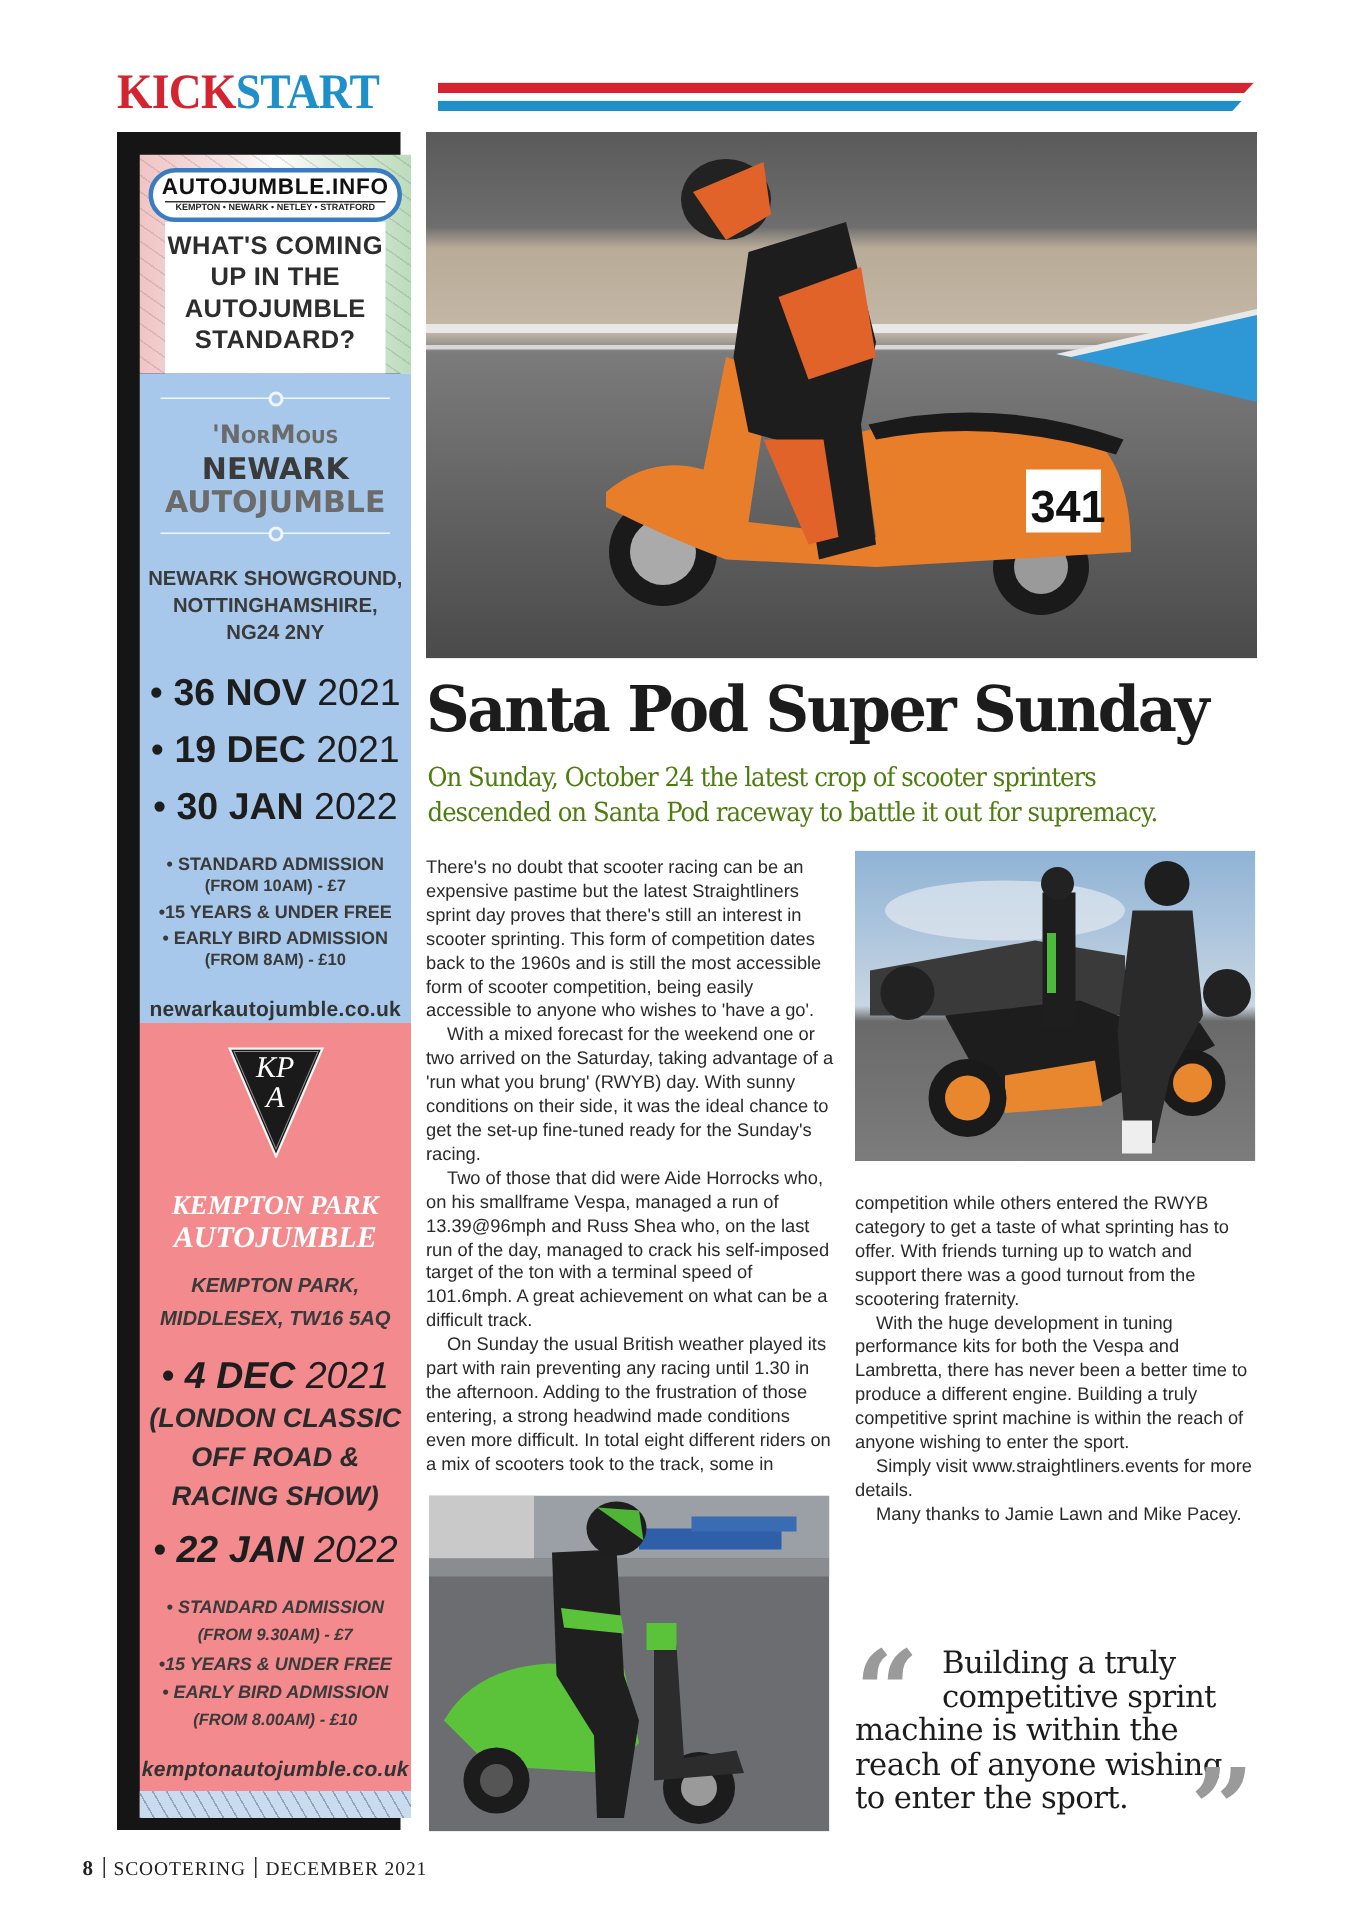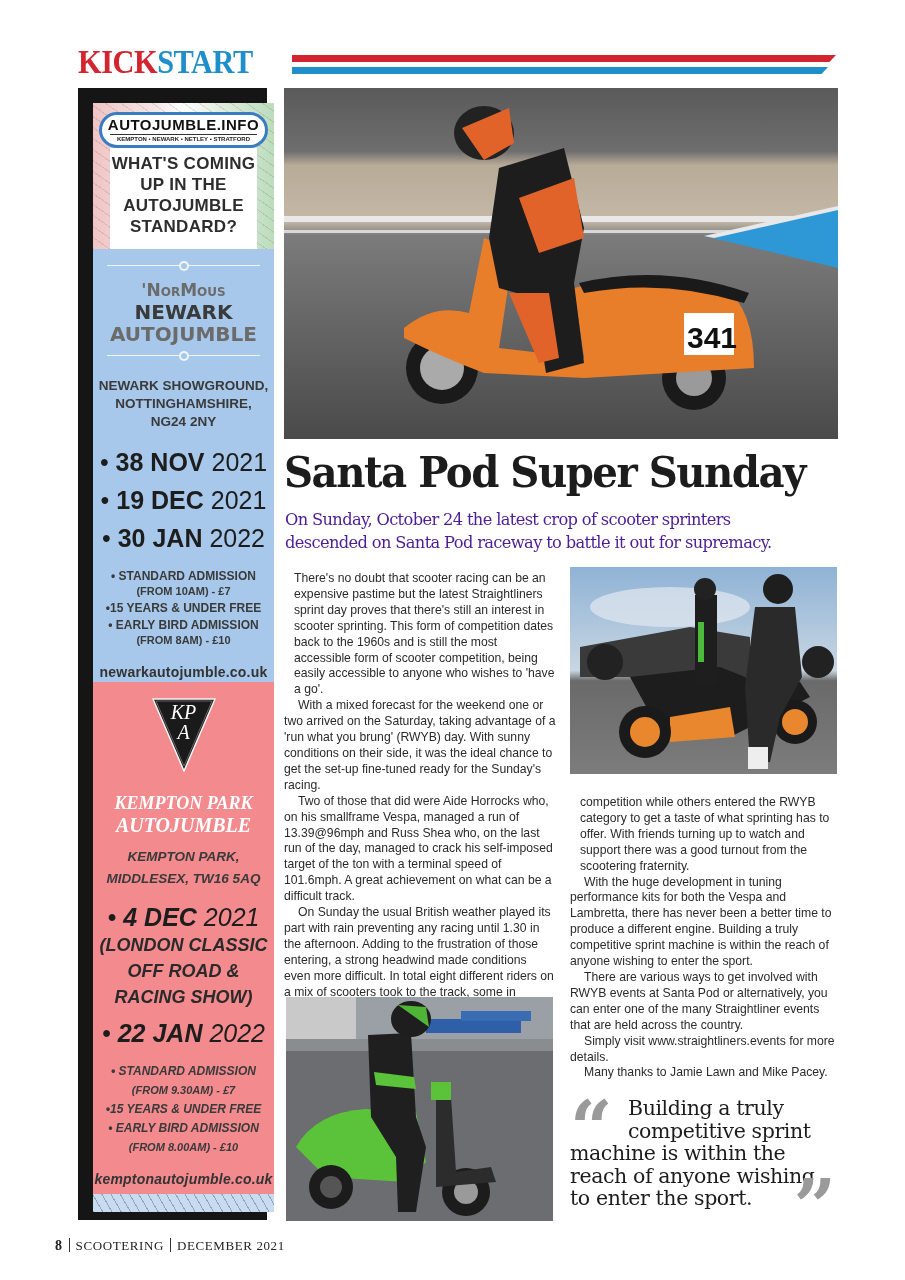--- a/index.html
+++ b/index.html
@@ -61,27 +61,27 @@
 
   
   .photo { position: absolute; overflow: hidden; }
   .photo svg { display: block; }
   .photo-main { left: 284px; top: 88px; width: 554px; height: 351px; }
   .photo-right { left: 570px; top: 567px; width: 267px; height: 207px; }
   .photo-bottom { left: 286px; top: 997px; width: 267px; height: 224px; }
 
   
   .headline { position: absolute; left: 284px; top: 446px; font-family: "DejaVu Serif", serif; font-weight: bold; font-size: 42px; letter-spacing: -1.6px; color: #1c1c1c; line-height: 54px; white-space: nowrap; transform: scaleX(0.96); transform-origin: left center; }
-  .standfirst { position: absolute; left: 285px; top: 508px; width: 560px; font-family: "DejaVu Serif", serif; font-size: 17.5px; line-height: 23px; color: #4c1d95; letter-spacing: -0.7px; font-weight: normal; }
+  .standfirst { position: absolute; left: 285px; top: 508px; width: 560px; font-family: "DejaVu Serif", serif; font-size: 17.5px; line-height: 23px; color: #4d7c0f; letter-spacing: -0.7px; font-weight: normal; }
   .standfirst div { white-space: nowrap; transform: scaleX(0.93); transform-origin: left center; }
 
   
   .col { position: absolute; font-family: "Liberation Sans", sans-serif; font-size: 12.2px; line-height: 15.9px; color: #2a2a2a; }
   .col p { text-indent: 14px; }
-  .col p.first { text-indent: 0; margin-left: 10px; }
+  .col p.first { text-indent: 0; }
   .col-left { left: 284px; top: 571px; width: 272px; }
   .col-right { left: 570px; top: 795px; width: 268px; }
 
   
   .pullquote { position: absolute; left: 570px; top: 1097px; width: 270px; font-family: "DejaVu Serif", serif; font-size: 20.5px; line-height: 22.5px; color: #1c1c1c; letter-spacing: -0.4px; }
   .pq-open { position: absolute; left: 0; top: -6px; font-family: "DejaVu Serif", serif; font-weight: bold; font-size: 74px; line-height: 74px; color: #9a9a9a; letter-spacing: -6px; }
   .pq-close { position: absolute; right: 10px; bottom: -34px; font-family: "DejaVu Serif", serif; font-weight: bold; font-size: 74px; line-height: 74px; color: #9a9a9a; letter-spacing: -6px; }
   .pq-line.indent { padding-left: 58px; }
 
   
@@ -125,21 +125,21 @@
         <div class="l3">AUTOJUMBLE</div>
       </div>
       <div class="orn-rule" style="margin-top:6px">
           <span></span>
         </div>
       <div class="sb-address">
         <div>NEWARK SHOWGROUND,</div>
         <div>NOTTINGHAMSHIRE,</div>
         <div>NG24 2NY</div>
       </div>
-      <div class="date-line first">• <b>38 NOV</b> <span class="yr">2021</span></div>
+      <div class="date-line first">• <b>36 NOV</b> <span class="yr">2021</span></div>
       <div class="date-line">• <b>19 DEC</b> <span class="yr">2021</span></div>
       <div class="date-line">• <b>30 JAN</b> <span class="yr">2022</span></div>
       <div class="adm-block">
         <div class="adm">
             <div>• STANDARD ADMISSION</div>
             <div class="sub">(FROM 10AM) - £7</div>
           </div>
         <div class="adm">
             <div>•15 YEARS &amp; UNDER FREE</div>
           </div>
@@ -268,21 +268,20 @@
     <circle cx="135" cy="22" r="11" fill="#222"></circle>
     <path d="M185,40 L225,40 L232,110 L210,150 L200,195 L180,195 L175,120 Z" fill="#2a2a2a"></path>
     <circle cx="208" cy="22" r="15" fill="#1e1e1e"></circle>
     <rect x="178" y="180" width="20" height="22" fill="#eee"></rect>
   </svg>
 </div>
 
 <div class="col col-right">
   <p class="first">competition while others entered the RWYB category to get a taste of what sprinting has to offer. With friends turning up to watch and support there was a good turnout from the scootering fraternity.</p>
   <p>With the huge development in tuning performance kits for both the Vespa and Lambretta, there has never been a better time to produce a different engine. Building a truly competitive sprint machine is within the reach of anyone wishing to enter the sport.</p>
-  <p>There are various ways to get involved with RWYB events at Santa Pod or alternatively, you can enter one of the many Straightliner events that are held across the country.</p>
   <p>Simply visit www.straightliners.events for more details.</p>
   <p>Many thanks to Jamie Lawn and Mike Pacey.</p>
 </div>
 
 <div class="photo photo-bottom">
   <svg width="267" height="224" viewBox="0 0 267 224">
     <rect width="267" height="224" fill="#6b6d70"></rect>
     <rect x="0" y="0" width="267" height="42" fill="#9aa0a6"></rect>
     <rect x="0" y="0" width="70" height="42" fill="#c9c9c9"></rect>
     <rect x="140" y="22" width="95" height="14" fill="#2f5fa8"></rect>

